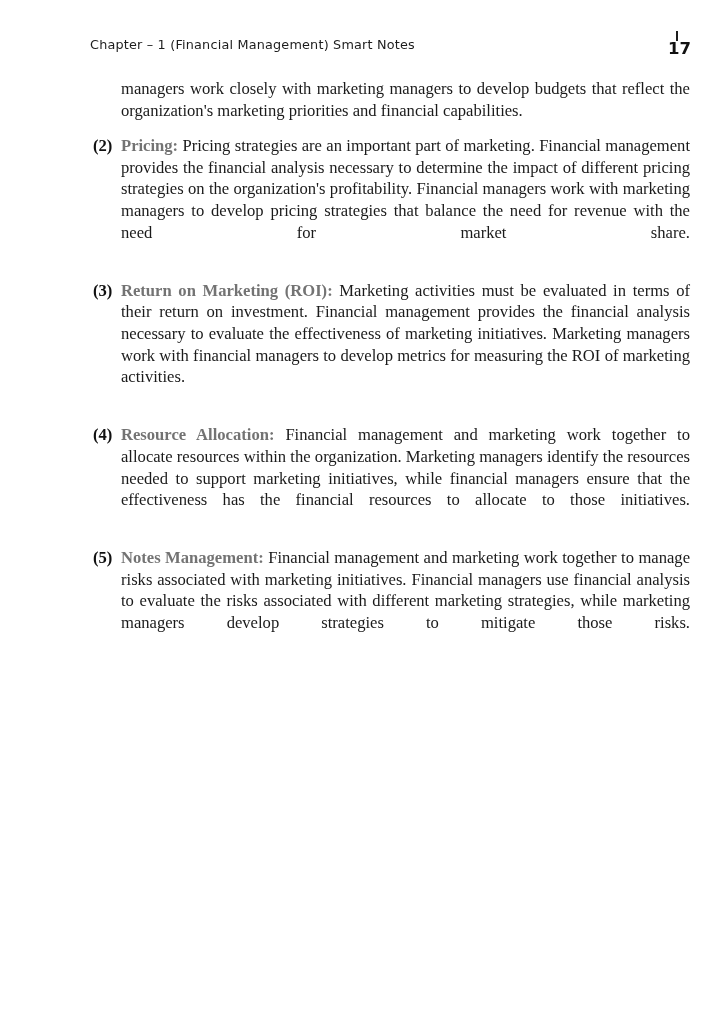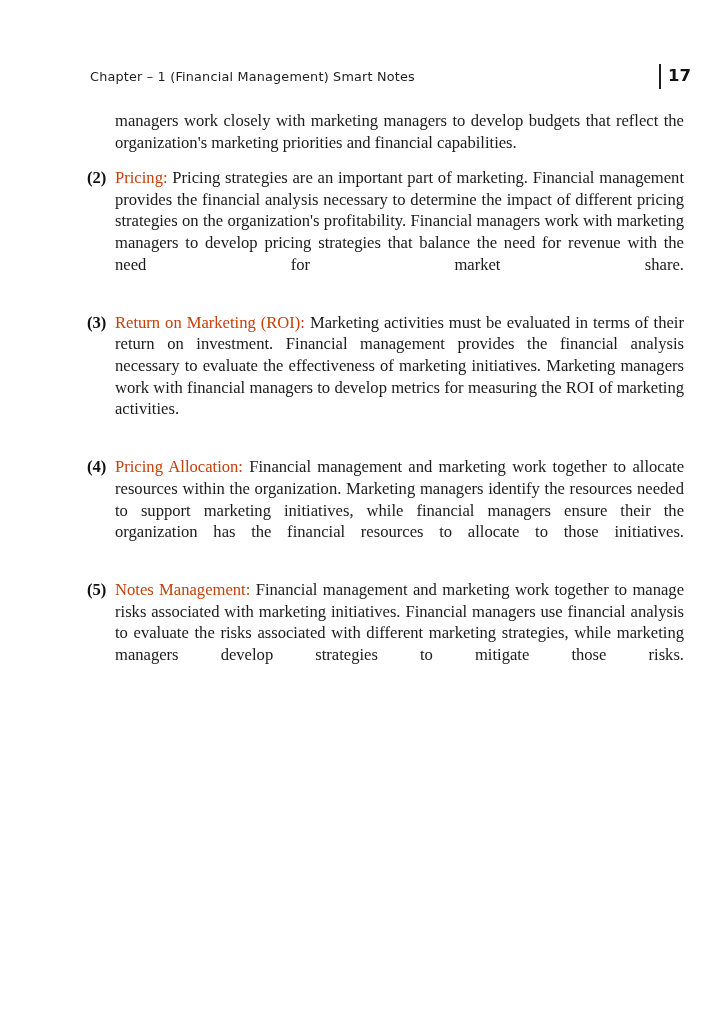--- a/index.html
+++ b/index.html
@@ -15,21 +15,20 @@
     color: #1a1a1a;
     overflow: hidden;
   }
 
   .page {
     position: absolute;
     inset: 0;
     width: 721px;
     height: 776px;
     background: #ffffff;
-    margin-top: 32px;
   }
 
   
   .header {
     position: absolute;
     top: 31px;
     left: 90px;
     right: 28px;
     height: 26px;
     display: flex;
@@ -40,41 +39,42 @@
     font-family: "DejaVu Sans", "Liberation Sans", sans-serif;
     font-size: 12.8px;
     letter-spacing: 0.015em;
     color: #1d1d1d;
     white-space: nowrap;
   }
   .header-pageblock {
     display: flex;
     align-items: center;
     height: 26px;
+    flex-direction: column;
   }
   .header-rule {
     width: 1.6px;
     height: 25px;
     background: #1d1d1d;
     margin-right: 7px;
   }
   .header-pagenum {
     font-family: "DejaVu Sans", "Liberation Sans", sans-serif;
     font-weight: bold;
     font-size: 16.5px;
     color: #111111;
     line-height: 1;
     padding-right: 2px;
   }
 
   
   .content {
     position: absolute;
     top: 78px;
-    left: 87px;
+    left: 93px;
     width: 597px;
   }
 
   .para {
     font-size: 16.6px;
     line-height: 21.6px;
     text-align: justify;
     text-justify: inter-word;
     margin: 0 0 14px 0;
   }
@@ -108,22 +108,22 @@
     text-justify: inter-word;
     hyphens: none;
   }
   .item-body::after {
     
     content: "";
     display: inline-block;
     width: 100%;
   }
   .lead {
-    font-weight: normal;
-    color: #c2410c;
+    font-weight: bold;
+    color: #737373;
   }
 </style>
 </head>
 <body>
 
 <div class="page">
 
   <div class="header">
     <div class="header-title">Chapter – 1 (Financial Management) Smart Notes</div>
     <div class="header-pageblock">
@@ -146,21 +146,21 @@
     <div class="item">
       <div class="item-marker">(3)</div>
       <div class="item-body">
         <span class="lead">Return on Marketing (ROI):</span><span> Marketing activities must be evaluated in terms of their return on investment. Financial management provides the financial analysis necessary to evaluate the effectiveness of marketing initiatives. Marketing managers work with financial managers to develop metrics for measuring the ROI of marketing activities.</span>
       </div>
     </div>
 
     <div class="item">
       <div class="item-marker">(4)</div>
       <div class="item-body">
-        <span class="lead">Pricing Allocation:</span><span> Financial management and marketing work together to allocate resources within the organization. Marketing managers identify the resources needed to support marketing initiatives, while financial managers ensure their the organization has the financial resources to allocate to those initiatives.</span>
+        <span class="lead">Resource Allocation:</span><span> Financial management and marketing work together to allocate resources within the organization. Marketing managers identify the resources needed to support marketing initiatives, while financial managers ensure that the effectiveness has the financial resources to allocate to those initiatives.</span>
       </div>
     </div>
 
     <div class="item">
       <div class="item-marker">(5)</div>
       <div class="item-body">
         <span class="lead">Notes Management:</span><span> Financial management and marketing work together to manage risks associated with marketing initiatives. Financial managers use financial analysis to evaluate the risks associated with different marketing strategies, while marketing managers develop strategies to mitigate those risks.</span>
       </div>
     </div>
 

